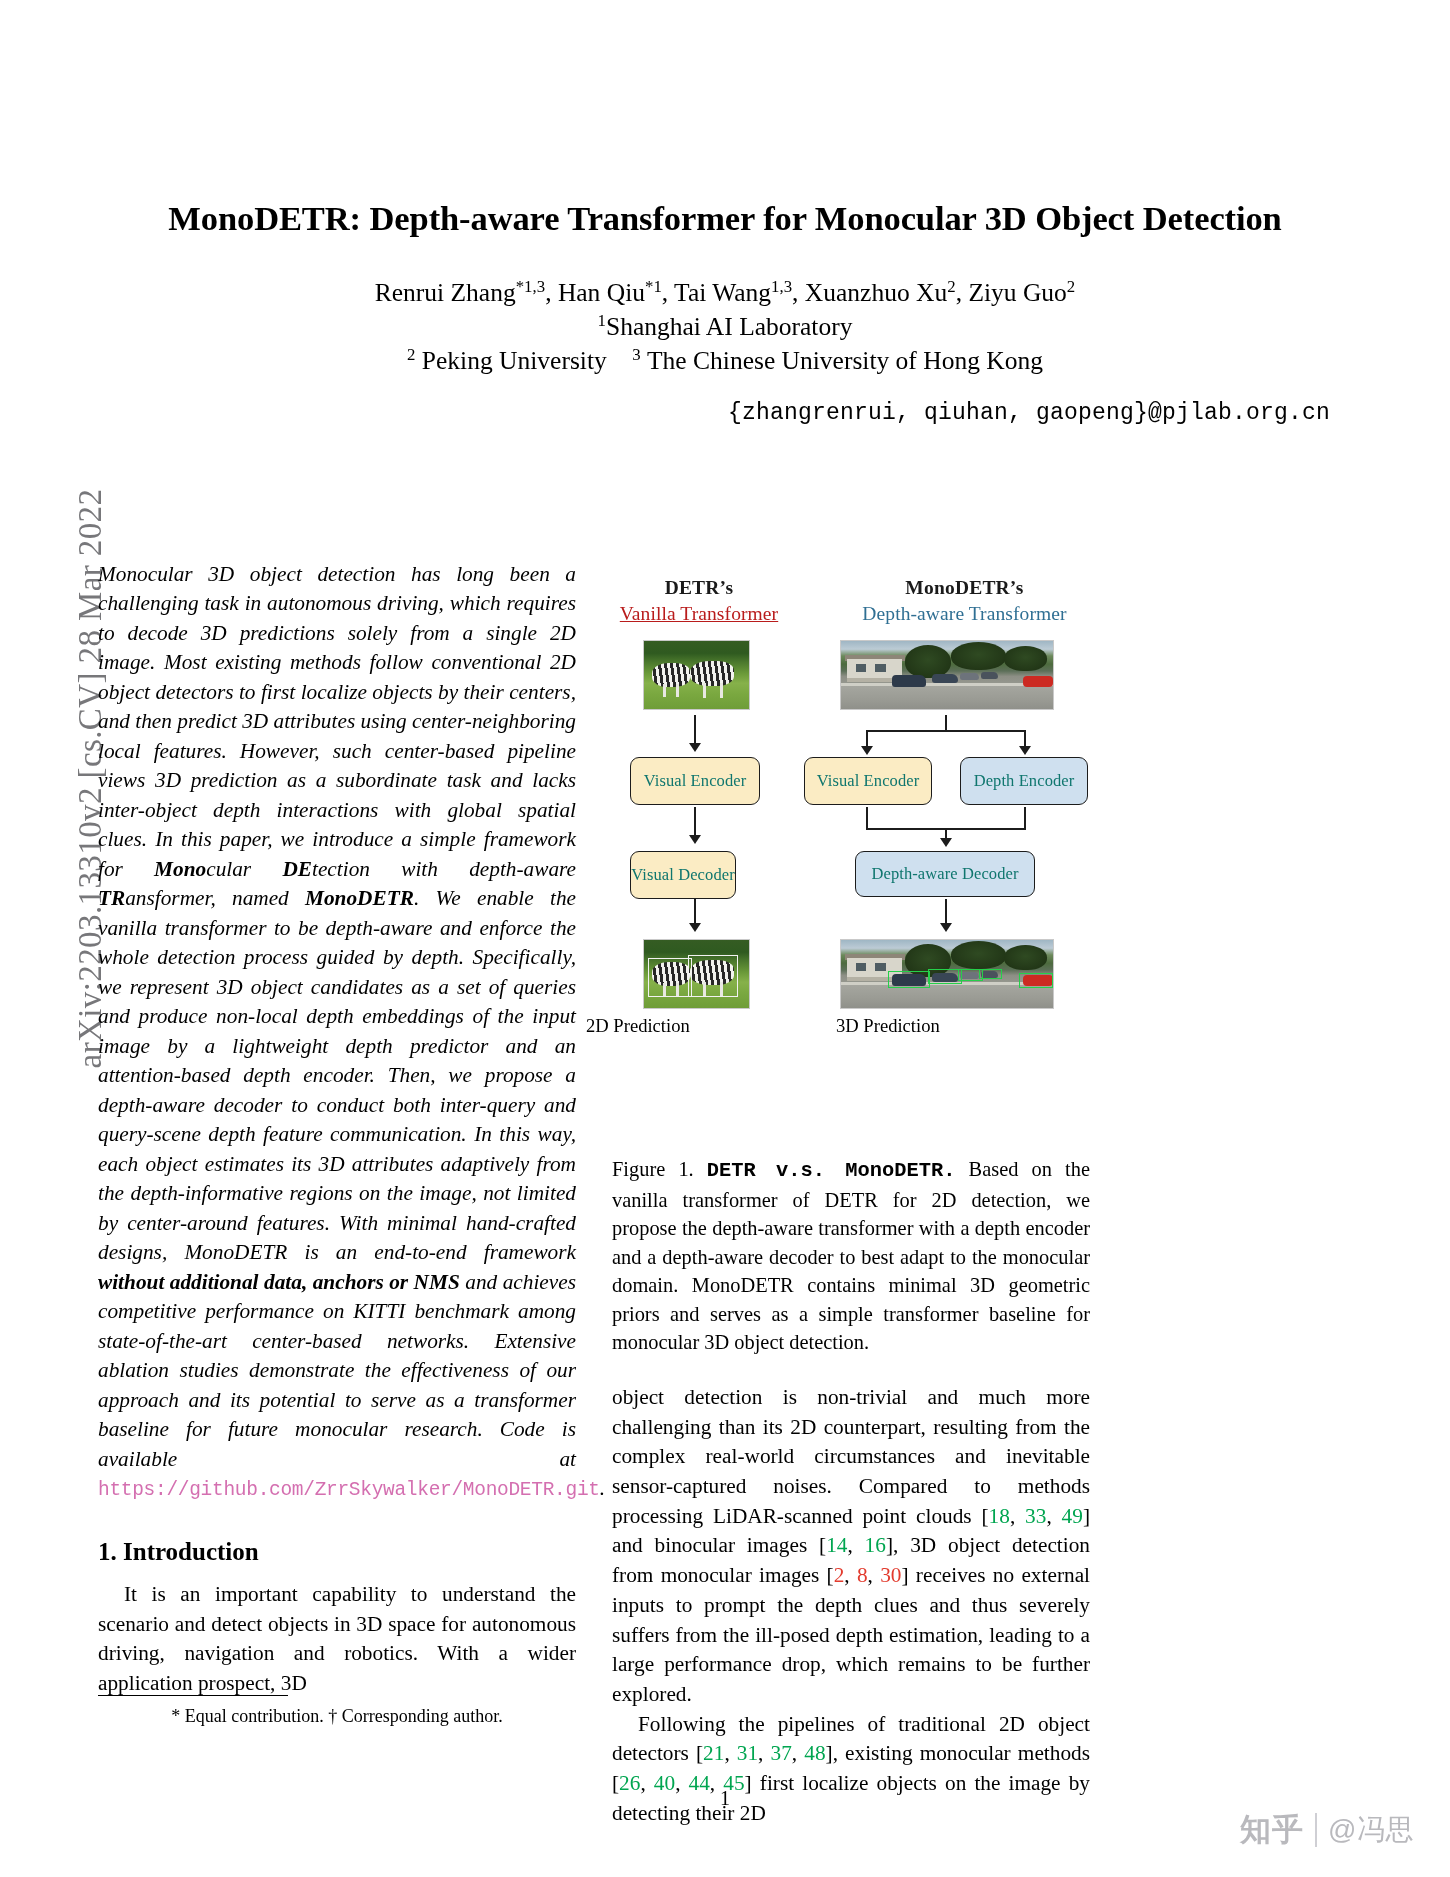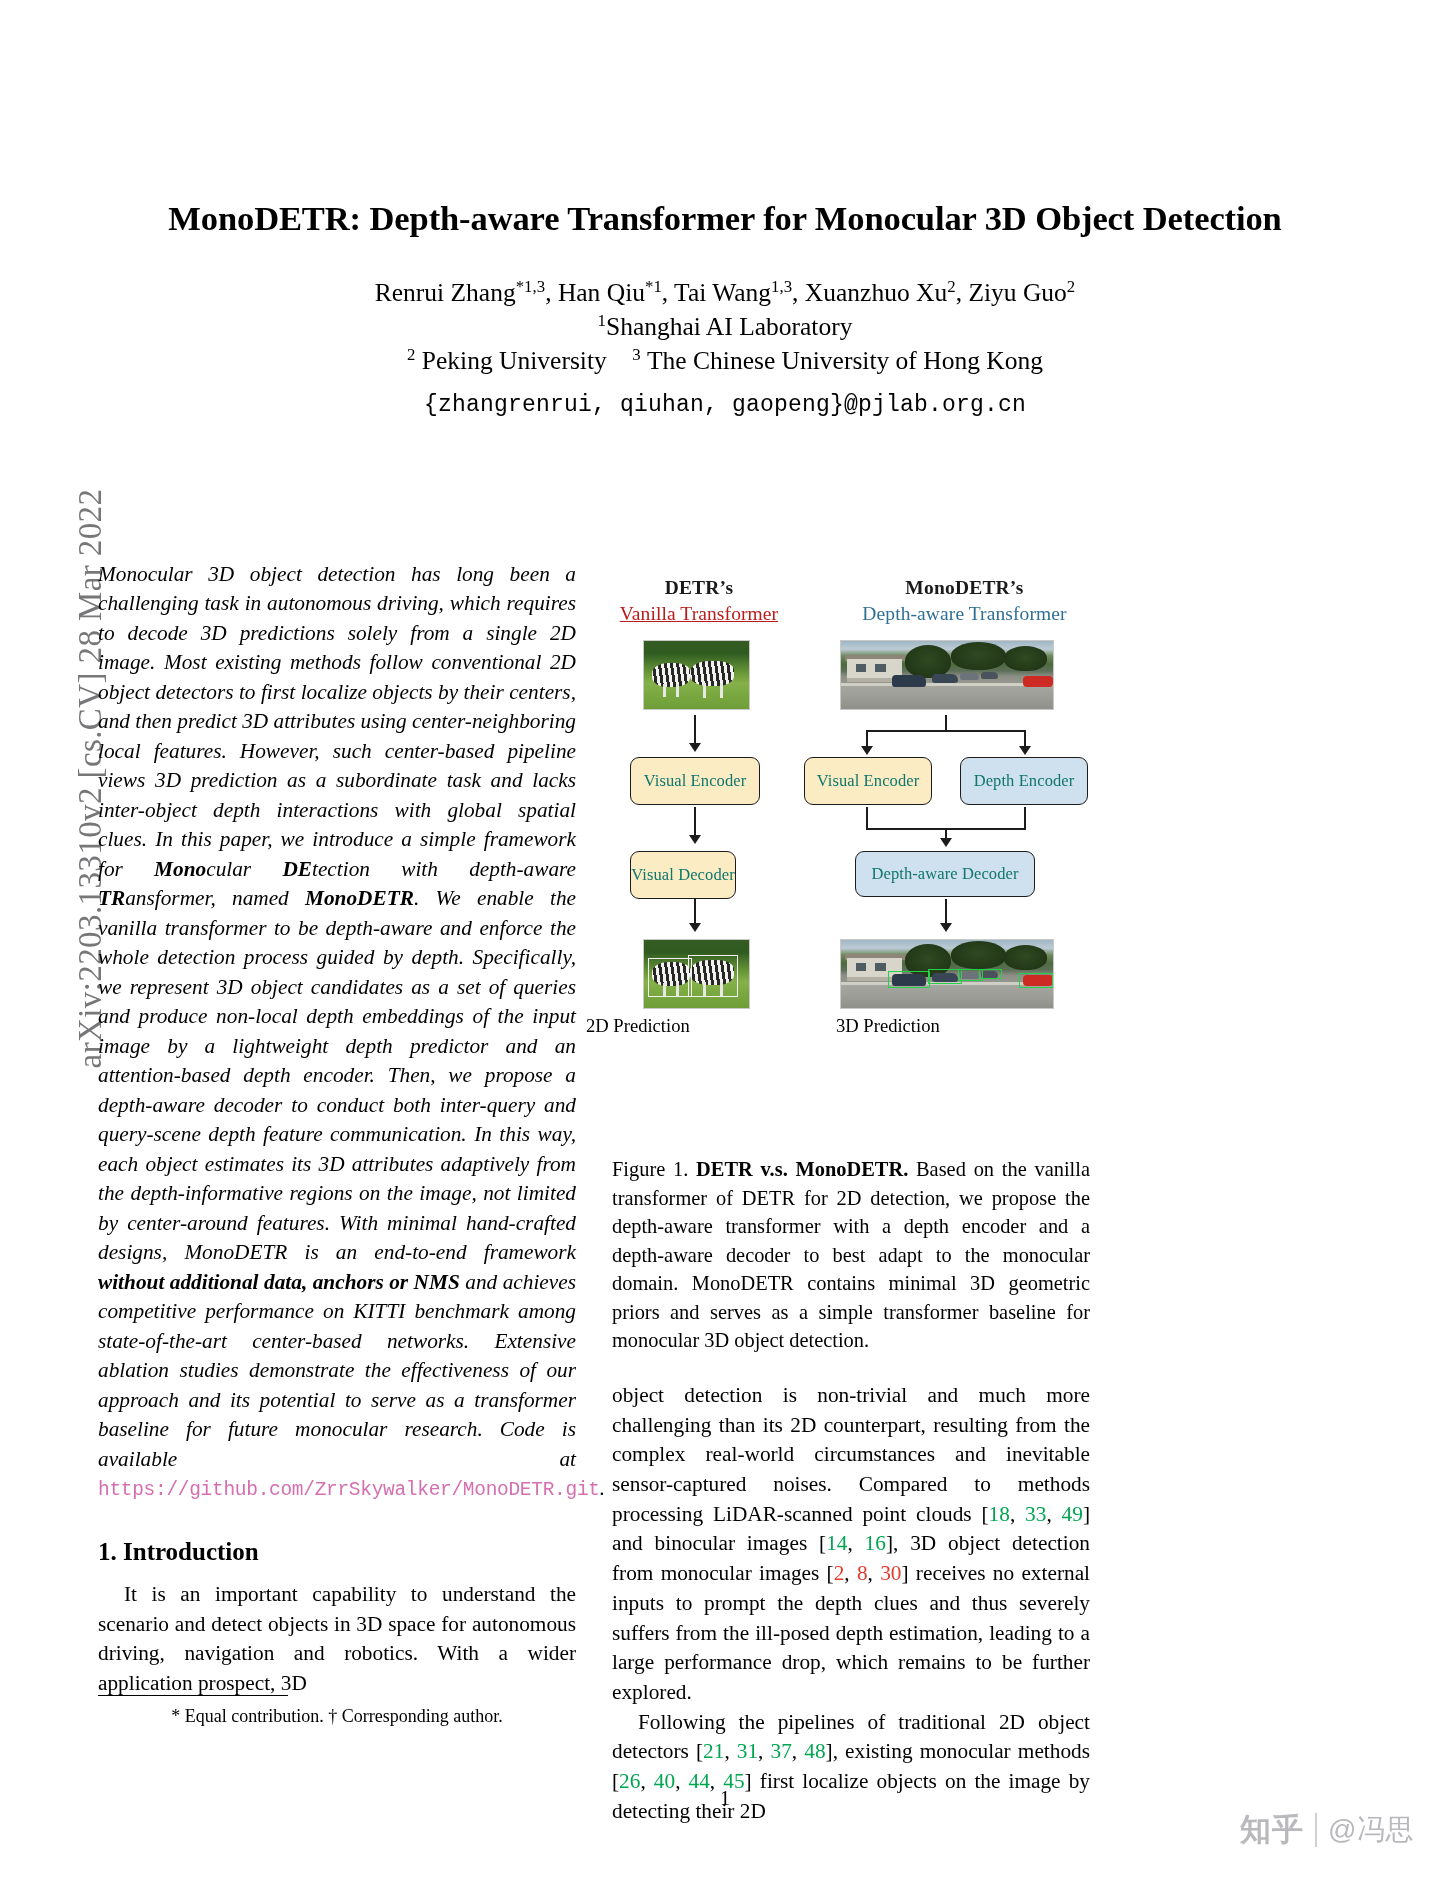--- a/index.html
+++ b/index.html
@@ -61,21 +61,22 @@
     font-size: 25.5px;
     line-height: 1.34;
   }
   #authors .ln { display: block; white-space: nowrap; }
   sup { font-size: 0.66em; vertical-align: super; line-height: 0; }
   #email {
     display: block;
     font-family: "Liberation Mono", "DejaVu Sans Mono", monospace;
     font-size: 23px;
     letter-spacing: 0.2px;
-    margin-top: 12px;
+    margin-top: 20px;
+    text-align: right;
   }
 
   
   .col {
     position: absolute;
     width: 478px;
   }
   #col-left  { left: 98px;  top: 560px; }
   #col-right { left: 612px; top: 560px; }
 
@@ -115,21 +116,21 @@
     text-align: justify;
     margin: 0;
   }
   p.body-text.indent { text-indent: 26px; }
   p.cap {
     font-size: 20.4px;
     line-height: 1.40;
     text-align: justify;
     margin: 0;
   }
-  p.cap b { font-weight: bold; }
+  p.cap b { font-weight: bold; font-family: Liberation Mono, monospace; }
 
   .ref-g { color: #00a550; }
   .ref-r { color: #e23b2e; }
 
   
   #footnote-rule {
     position: absolute;
     left: 98px;
     top: 1695px;
     width: 190px;

